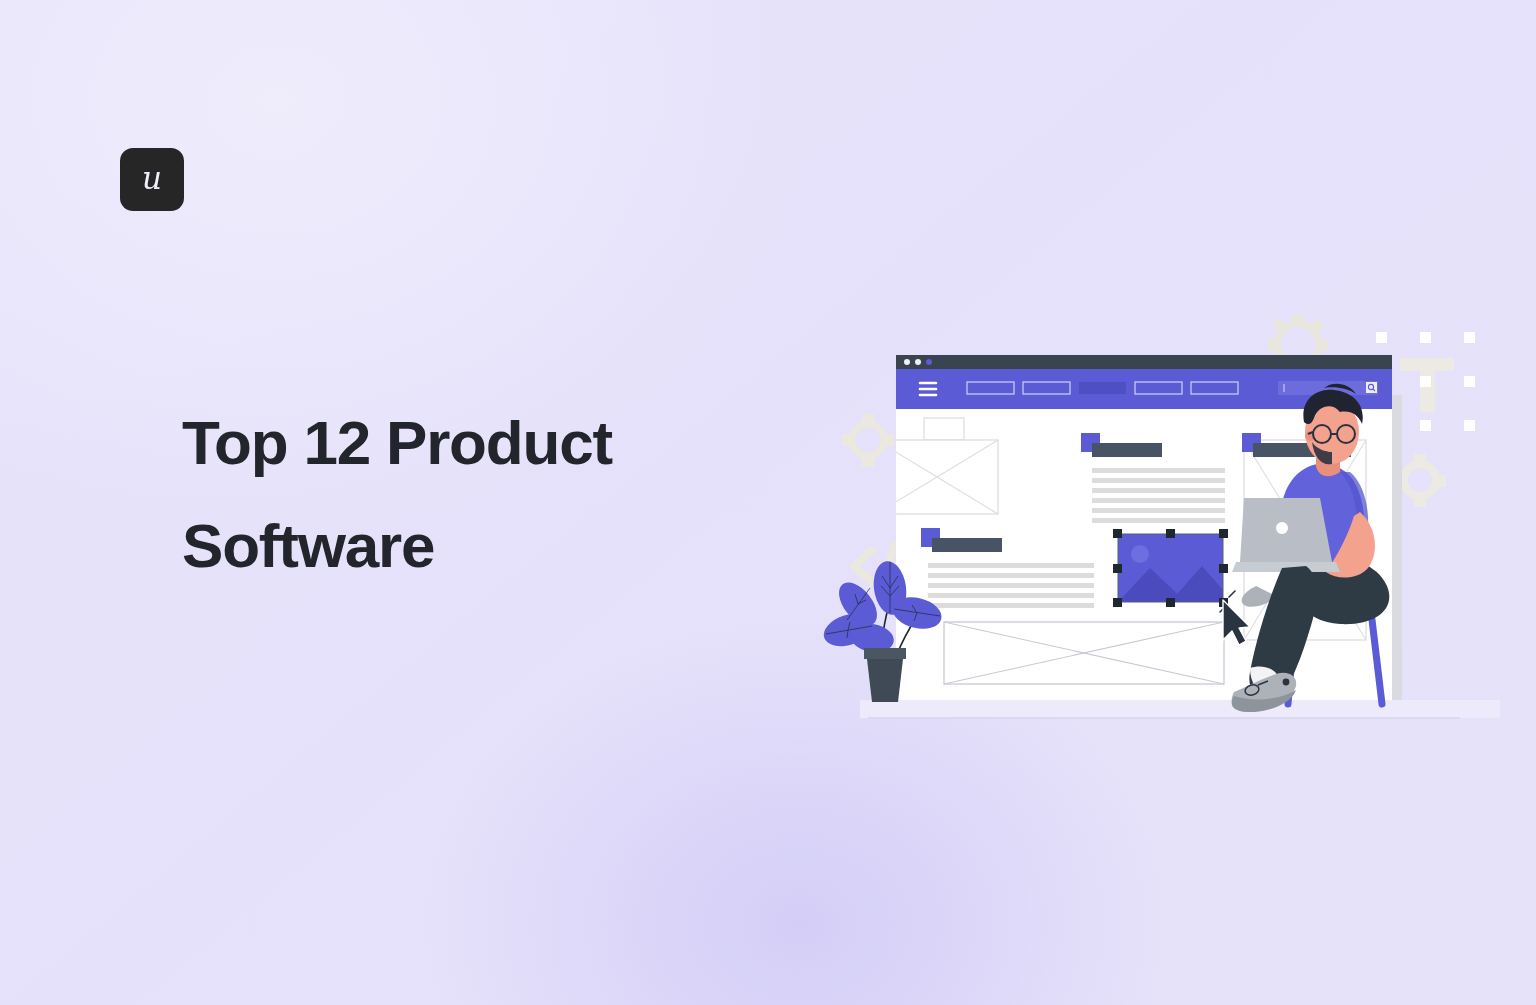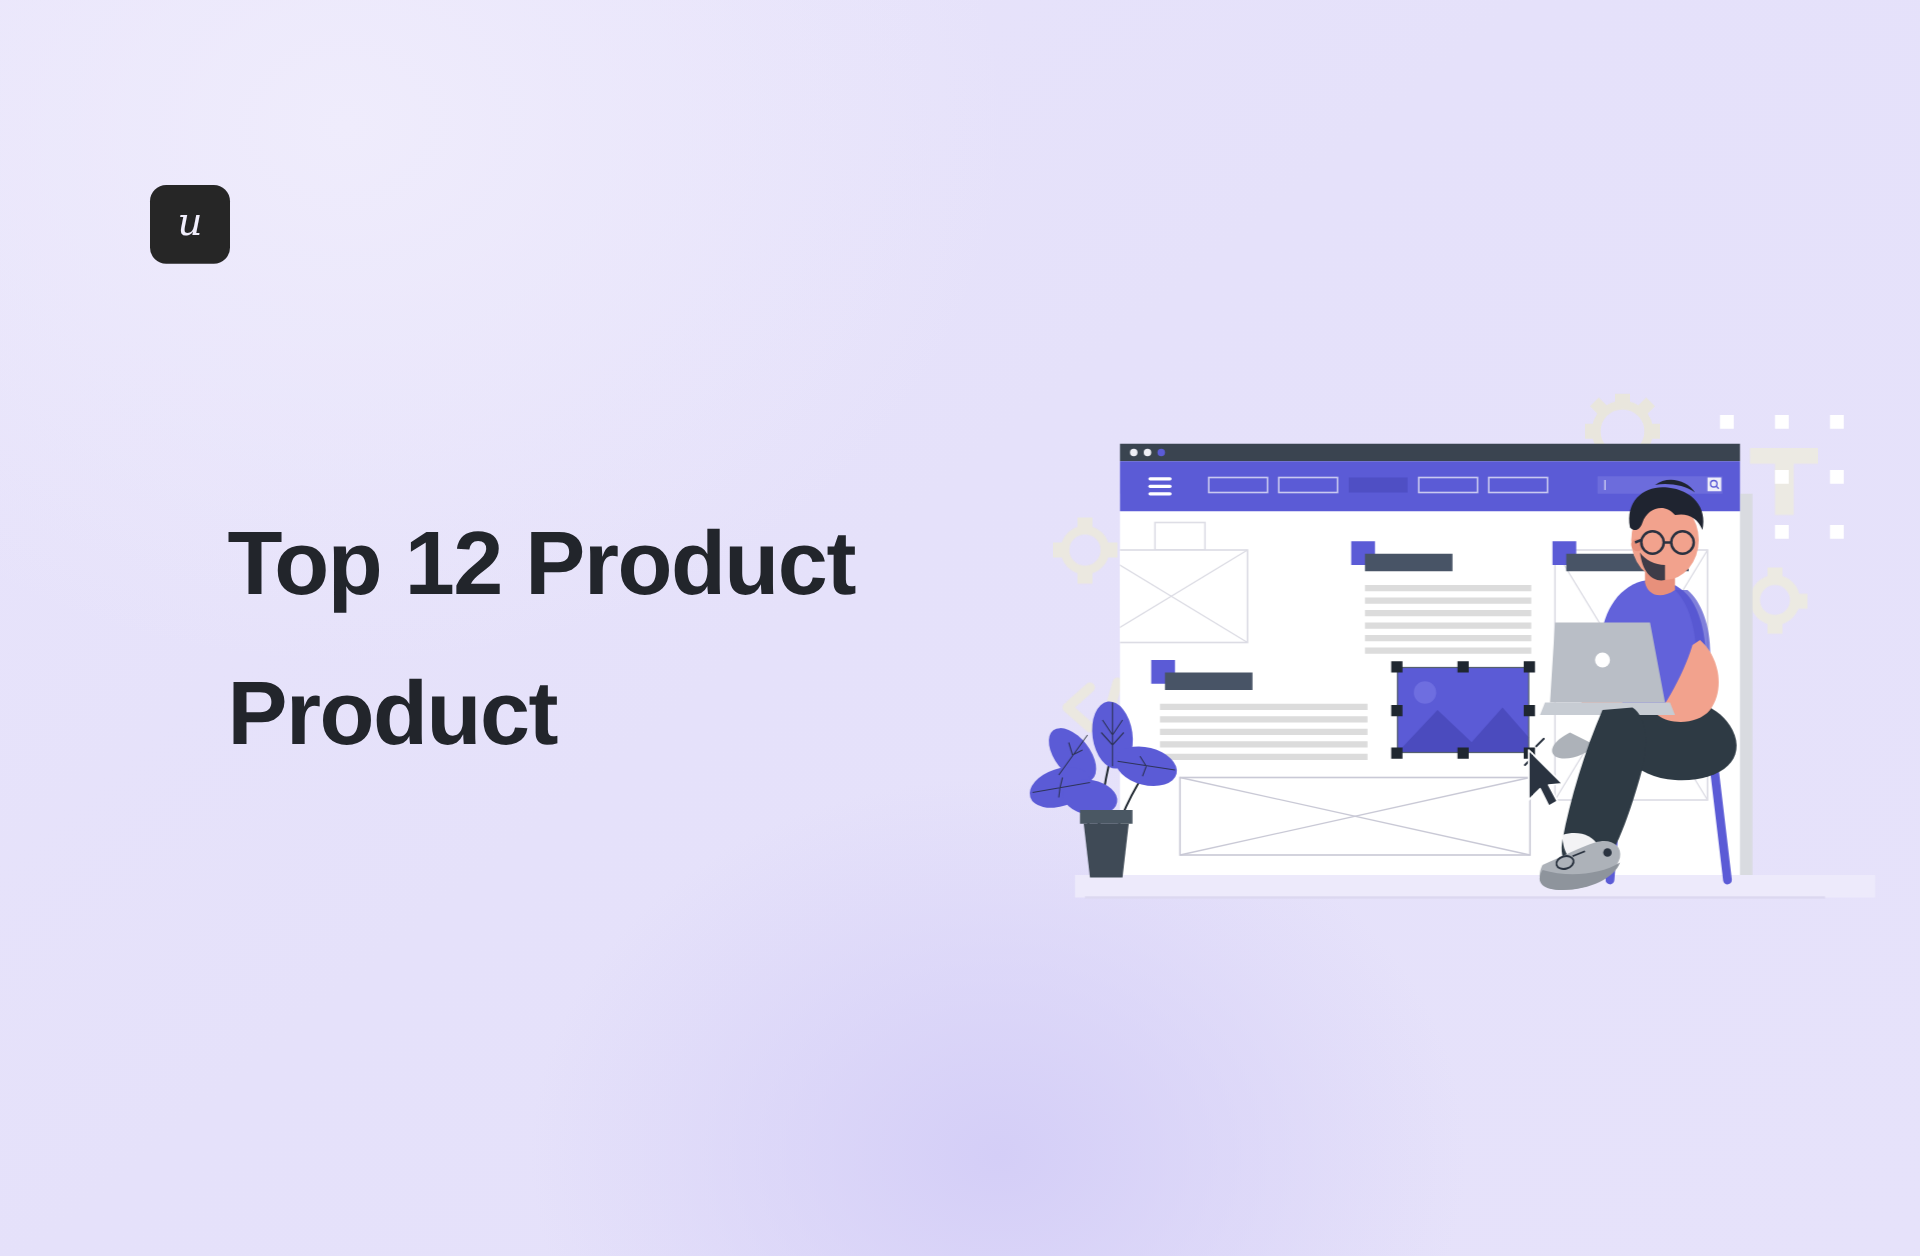--- a/index.html
+++ b/index.html
@@ -32,42 +32,42 @@
     line-height:1;
     letter-spacing:0;
     transform:translateY(-1px);
   }
 
   
   .headline {
     position:absolute;
     left:182px; top:392px;
     width:620px;
-    font-size:72px;
+    font-size:62px;
     font-weight:700;
     line-height:1.66;
     letter-spacing:-1.2px;
     color:#22252B;
     font-family:"Liberation Sans", sans-serif;
   }
 
   
   .illus { position:absolute; left:820px; top:300px; width:680px; height:440px; }
   .illus svg { display:block; width:100%; height:100%; overflow:visible; }
 </style>
 </head>
 <body>
 
 <div class="logo-badge">
   <span class="logo-glyph">u</span>
 </div>
 
 <h1 class="headline">
   <span>Top 12 Product</span><br>
-  <span>Product</span><br>
+  <span>Software</span><br>
 </h1>
 
 <div class="illus">
 <svg viewBox="0 0 680 440" xmlns="http://www.w3.org/2000/svg">
   <defs>
     <clipPath id="clipCanvas">
           <rect x="76" y="95" width="496" height="305"></rect>
         </clipPath>
     <clipPath id="clipWin">
           <rect x="76" y="55" width="496" height="345" rx="2"></rect>

